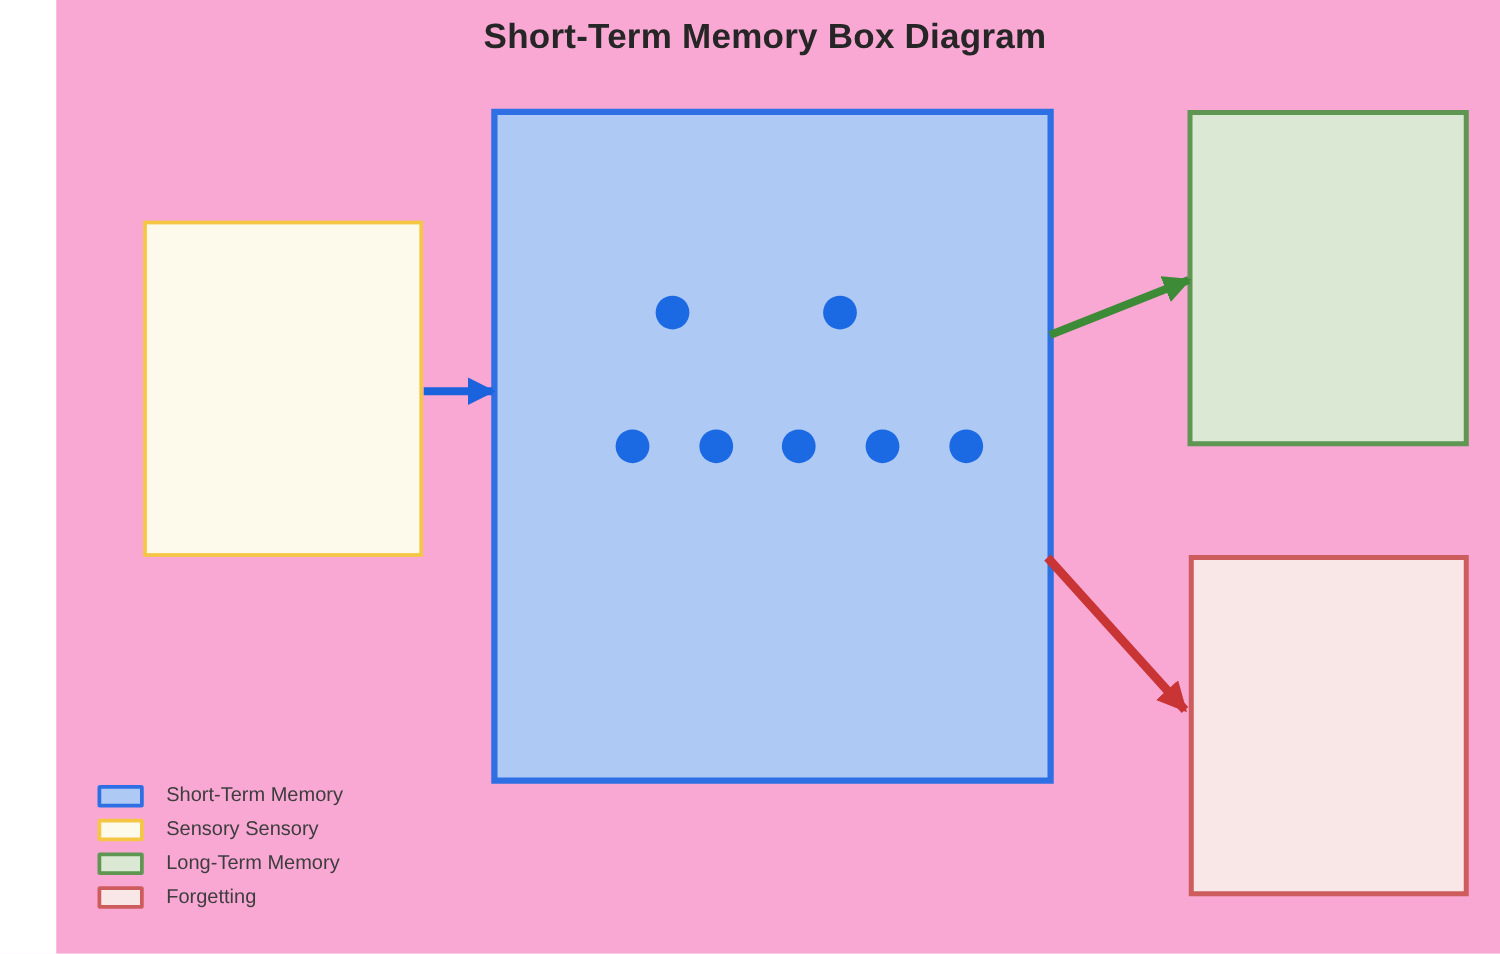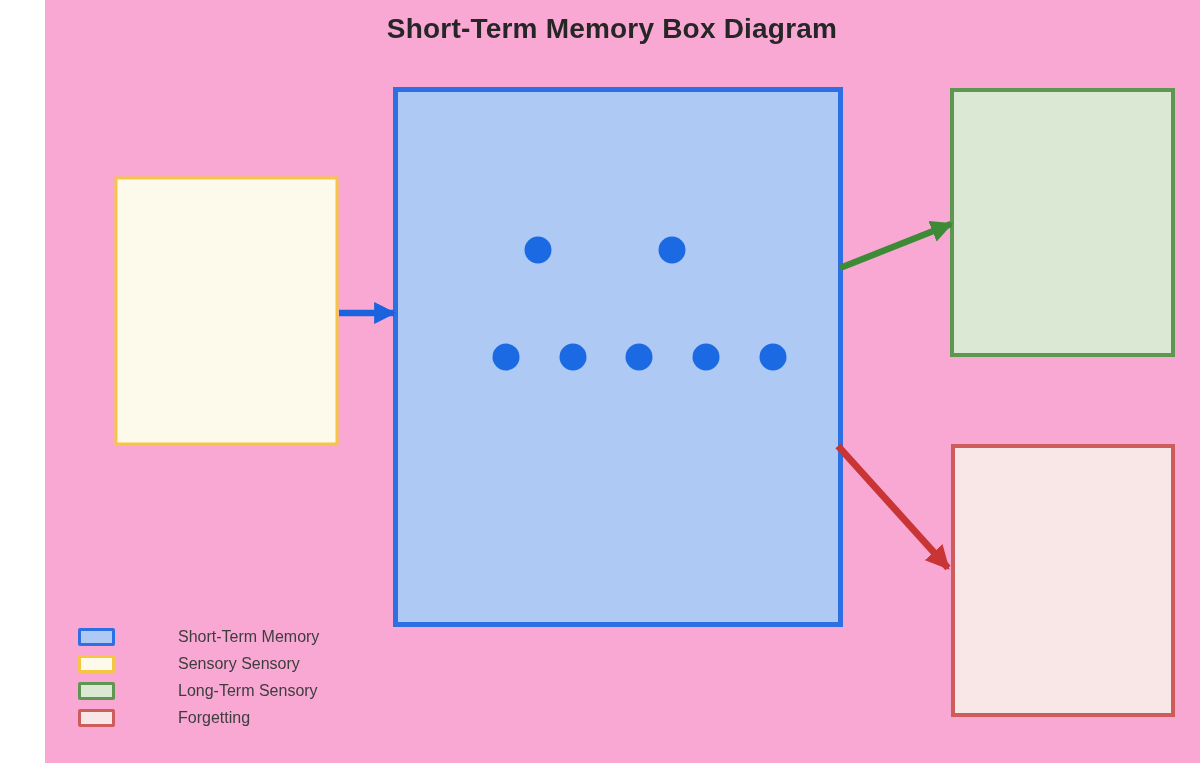--- a/index.html
+++ b/index.html
@@ -36,21 +36,20 @@
     left: 33px;
     top: 628px;
     display: flex;
     flex-direction: column;
     gap: 9px;
   }
   .legend-row {
     display: flex;
     align-items: center;
     height: 18px;
-    gap: 45px;
   }
   .legend-swatch {
     width: 37px;
     height: 18px;
     box-sizing: border-box;
     border-style: solid;
     border-width: 3px;
     border-radius: 2px;
     flex: 0 0 auto;
   }
@@ -113,21 +112,21 @@
     <div class="legend-row">
       <div class="legend-swatch sw-stm"></div>
       <span class="legend-label">Short-Term Memory</span>
     </div>
     <div class="legend-row">
       <div class="legend-swatch sw-sensory"></div>
       <span class="legend-label">Sensory Sensory</span>
     </div>
     <div class="legend-row">
       <div class="legend-swatch sw-ltm"></div>
-      <span class="legend-label">Long-Term Sensory</span>
+      <span class="legend-label">Long-Term Memory</span>
     </div>
     <div class="legend-row">
       <div class="legend-swatch sw-forget"></div>
       <span class="legend-label">Forgetting</span>
     </div>
   </div>
 
 </div>
 
 </body></html>

